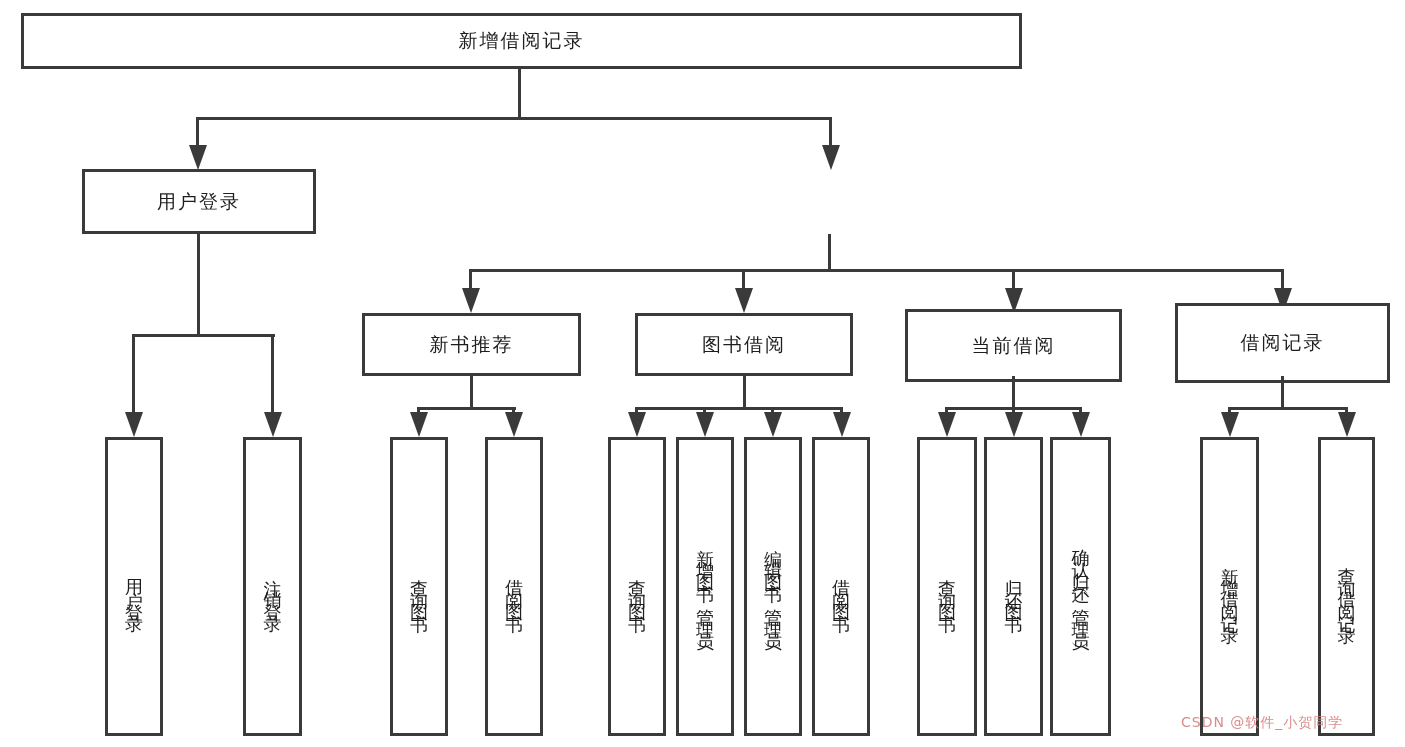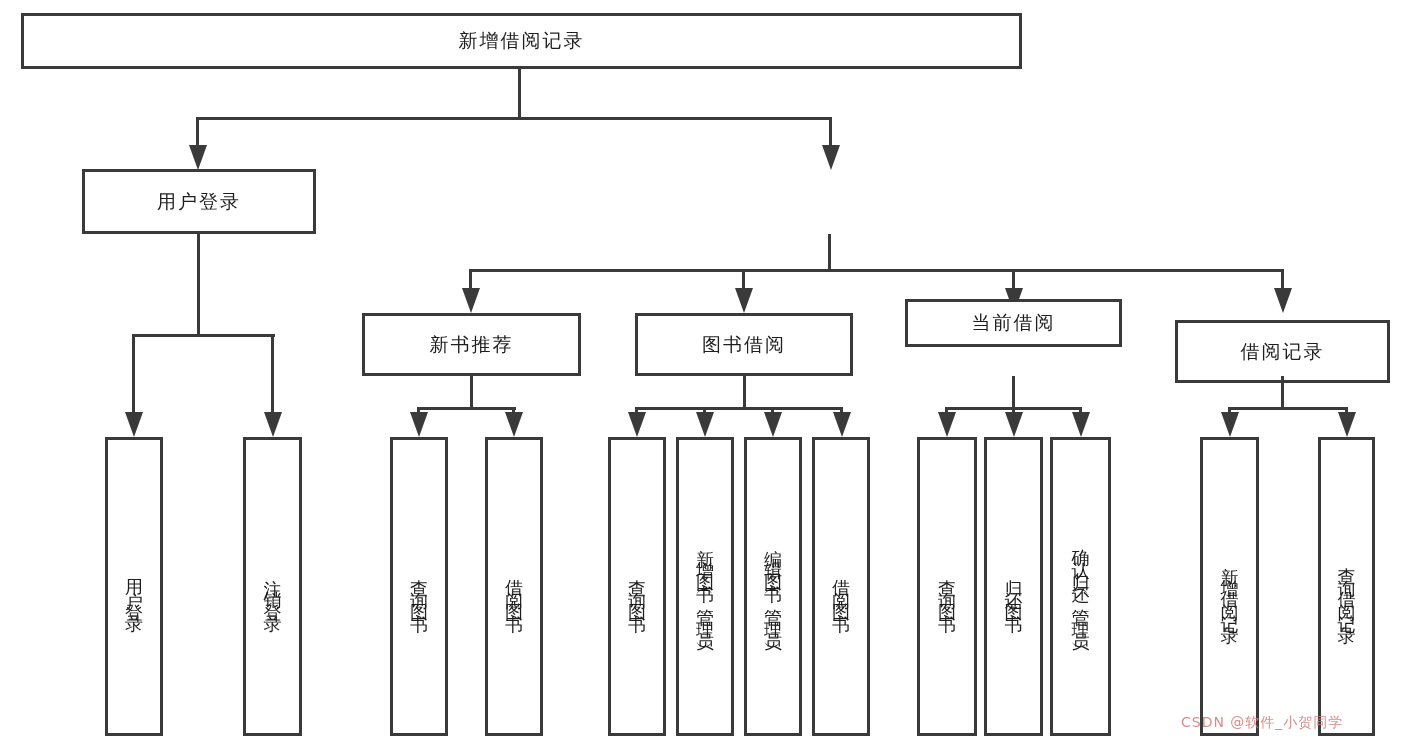--- a/index.html
+++ b/index.html
@@ -65,24 +65,24 @@
   <div class="arw" style="left:1005px;top:288px;"></div>
   <div class="l" style="left:1281px;top:269px;width:3px;height:22px;"></div>
   <div class="arw" style="left:1274px;top:288px;"></div>
 
   <div class="box hbox" style="left:362px;top:313px;width:219px;height:63px;">
     <span>新书推荐</span>
   </div>
   <div class="box hbox" style="left:635px;top:313px;width:218px;height:63px;">
     <span>图书借阅</span>
   </div>
-  <div class="box hbox" style="left:905px;top:299px;width:217px;height:48px;">
+  <div class="box hbox" style="left:905px;top:309px;width:217px;height:73px;">
     <span>当前借阅</span>
   </div>
-  <div class="box hbox" style="left:1175px;top:320px;width:215px;height:63px;text-align:center;">
+  <div class="box hbox" style="left:1175px;top:303px;width:215px;height:80px;text-align:center;">
     <span>借阅记录</span>
   </div>
 
   <div class="l" style="left:470px;top:376px;width:3px;height:33px;"></div>
   <div class="l" style="left:417px;top:407px;width:99px;height:3px;"></div>
   <div class="l" style="left:417px;top:407px;width:3px;height:12px;"></div>
   <div class="arw" style="left:410px;top:412px;"></div>
   <div class="l" style="left:512px;top:407px;width:3px;height:12px;"></div>
   <div class="arw" style="left:505px;top:412px;"></div>
 

